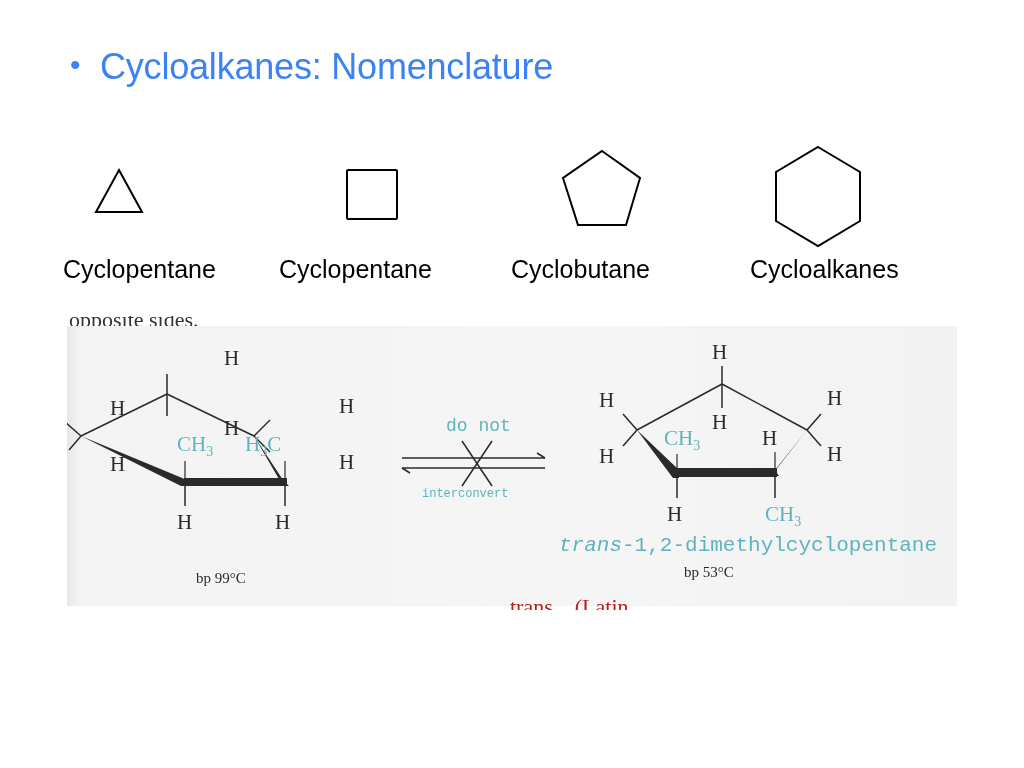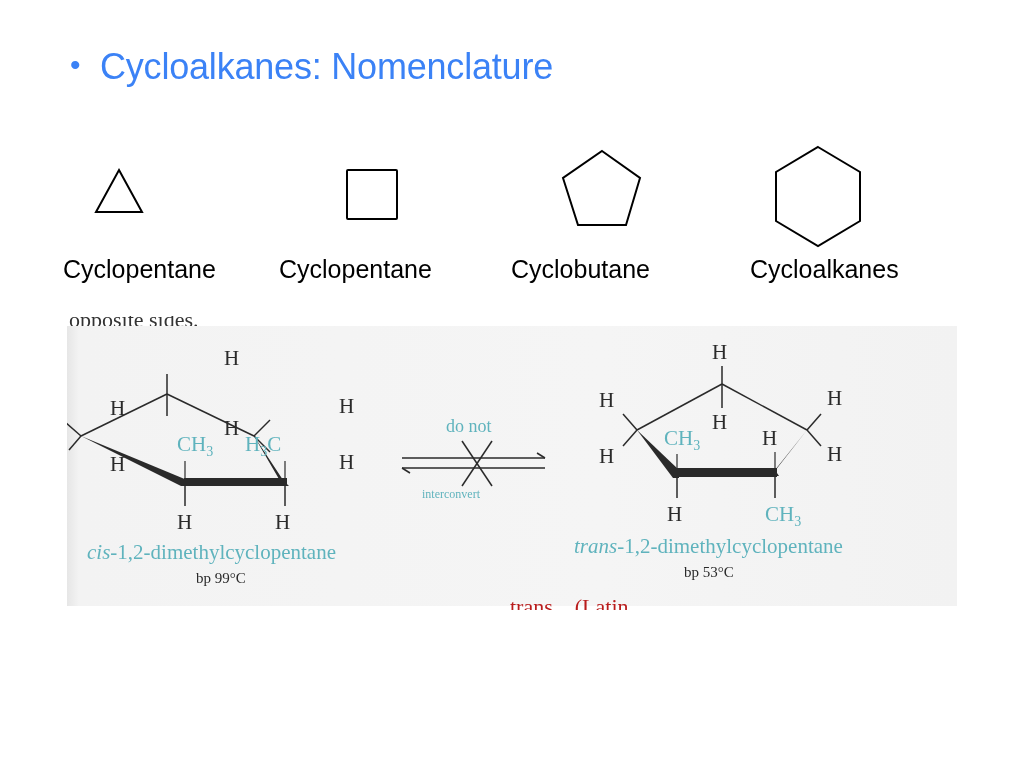--- a/index.html
+++ b/index.html
@@ -10,21 +10,21 @@
   .title .bullet { display:inline-block; width:30px; font-size:30px; vertical-align:4px; }
   .shape { position:absolute; }
   .ring-label { position:absolute; top:255px; font-size:25px; color:#000;
                 font-family:"Liberation Sans", sans-serif; white-space:nowrap; }
   .scan { position:absolute; left:67px; top:326px; width:890px; height:280px;
           background:linear-gradient(90deg,#e6e6e6 0px,#f3f3f3 12px,#f5f5f5 60%,#f2f2f2 100%); overflow:hidden; }
   .cut-top { position:absolute; left:69px; top:307px; font-family:"Liberation Serif", serif;
              font-size:22px; color:#333; clip-path:inset(9px 0 0 0); }
   .lbl { position:absolute; font-family:"Liberation Serif", serif; font-size:21px; color:#2a2a2a; line-height:1; }
   .teal { color:#5fb3bd; }
-  .caption { position:absolute; font-family:Liberation Serif, serif; font-size:21px; color:#5fb3bd; white-space:nowrap; }
+  .caption { position:absolute; font-family:Liberation Mono, monospace; font-size:21px; color:#5fb3bd; white-space:nowrap; }
   .bp { position:absolute; font-family:"Liberation Serif", serif; font-size:15px; color:#2a2a2a; white-space:nowrap; }
   .bottom-cut { position:absolute; left:510px; top:594px; font-family:"Liberation Serif", serif;
                 font-size:22px; color:#b91c1c; clip-path:inset(0 0 10px 0); white-space:nowrap; }
 </style>
 </head>
 <body>
 
 <div class="title">
   <span class="bullet">•</span><span>Cycloalkanes: Nomenclature</span>
 </div>
@@ -105,41 +105,38 @@
   <div class="lbl" style="left:272px;top:70px">H</div>
   <div class="lbl" style="left:272px;top:126px">H</div>
   <div class="lbl" style="left:110px;top:186px">H</div>
   <div class="lbl" style="left:208px;top:186px">H</div>
   <div class="lbl teal" style="left:110px;top:108px">
     <span>CH</span><sub style="font-size:14px">3</sub>
   </div>
   <div class="lbl teal" style="left:178px;top:108px">
     <span>H</span><sub style="font-size:14px">3</sub><span>C</span>
   </div>
-  <div class="caption" style="left:20px;top:214px">
-    <i>cis</i><span>-1,2-dimethylcyclopentane</span>
-  </div>
   <div class="bp" style="left:129px;top:244px">bp 99°C</div>
 
   <div class="caption" style="left:379px;top:90px;font-size:18px">do not</div>
   <div class="caption" style="left:355px;top:161px;font-size:12px">interconvert</div>
 
   <div class="lbl" style="left:645px;top:16px">H</div>
   <div class="lbl" style="left:532px;top:64px">H</div>
   <div class="lbl" style="left:532px;top:120px">H</div>
   <div class="lbl" style="left:645px;top:86px">H</div>
   <div class="lbl" style="left:695px;top:102px">H</div>
   <div class="lbl" style="left:760px;top:62px">H</div>
   <div class="lbl" style="left:760px;top:118px">H</div>
   <div class="lbl" style="left:600px;top:178px">H</div>
   <div class="lbl teal" style="left:597px;top:102px">
     <span>CH</span><sub style="font-size:14px">3</sub>
   </div>
   <div class="lbl teal" style="left:698px;top:178px">
     <span>CH</span><sub style="font-size:14px">3</sub>
   </div>
-  <div class="caption" style="left:507px;top:208px">
+  <div class="caption" style="left:492px;top:208px">
     <i>trans</i><span>-1,2-dimethylcyclopentane</span>
   </div>
   <div class="bp" style="left:617px;top:238px">bp 53°C</div>
 </div>
 
 <div class="bottom-cut">trans... (Latin</div>
 
 </body></html>

